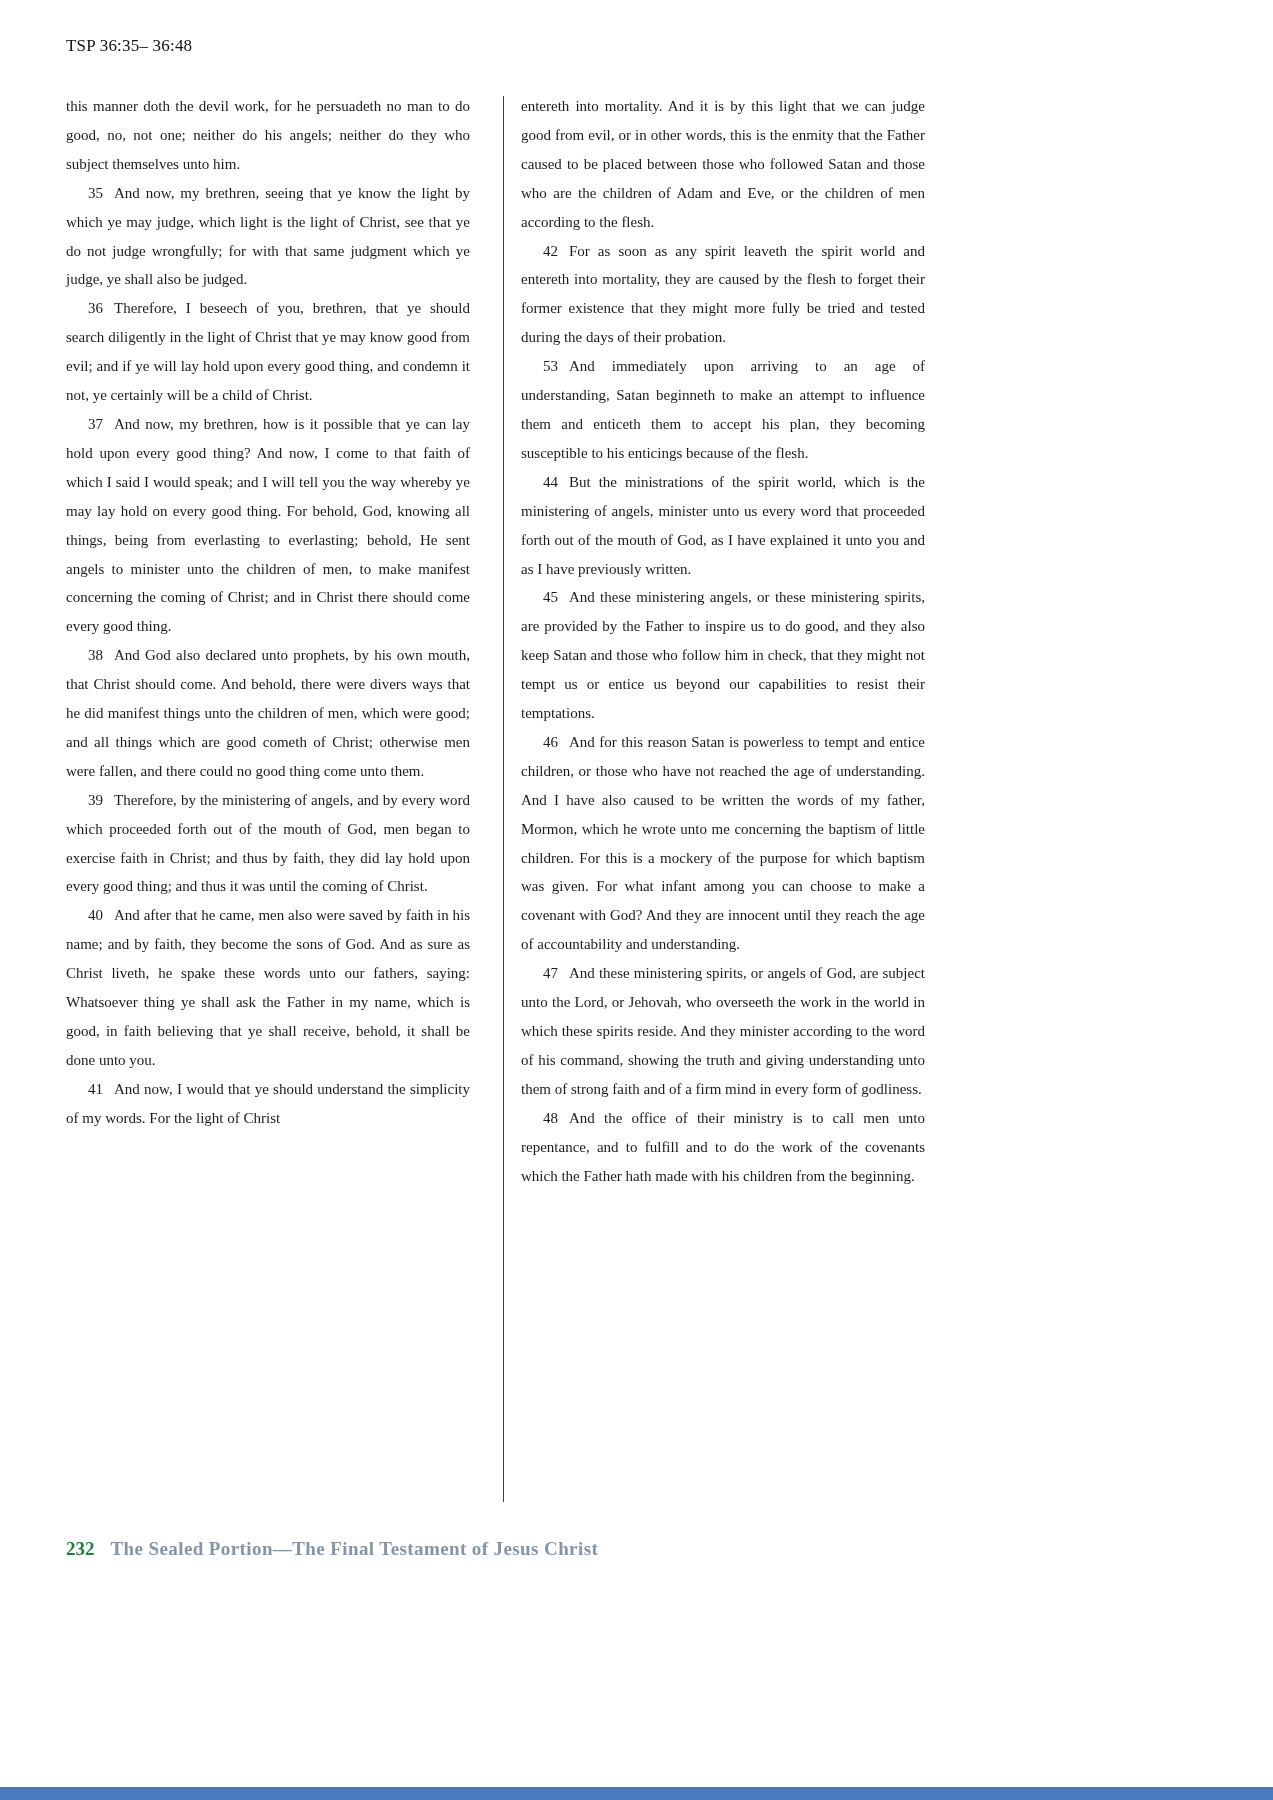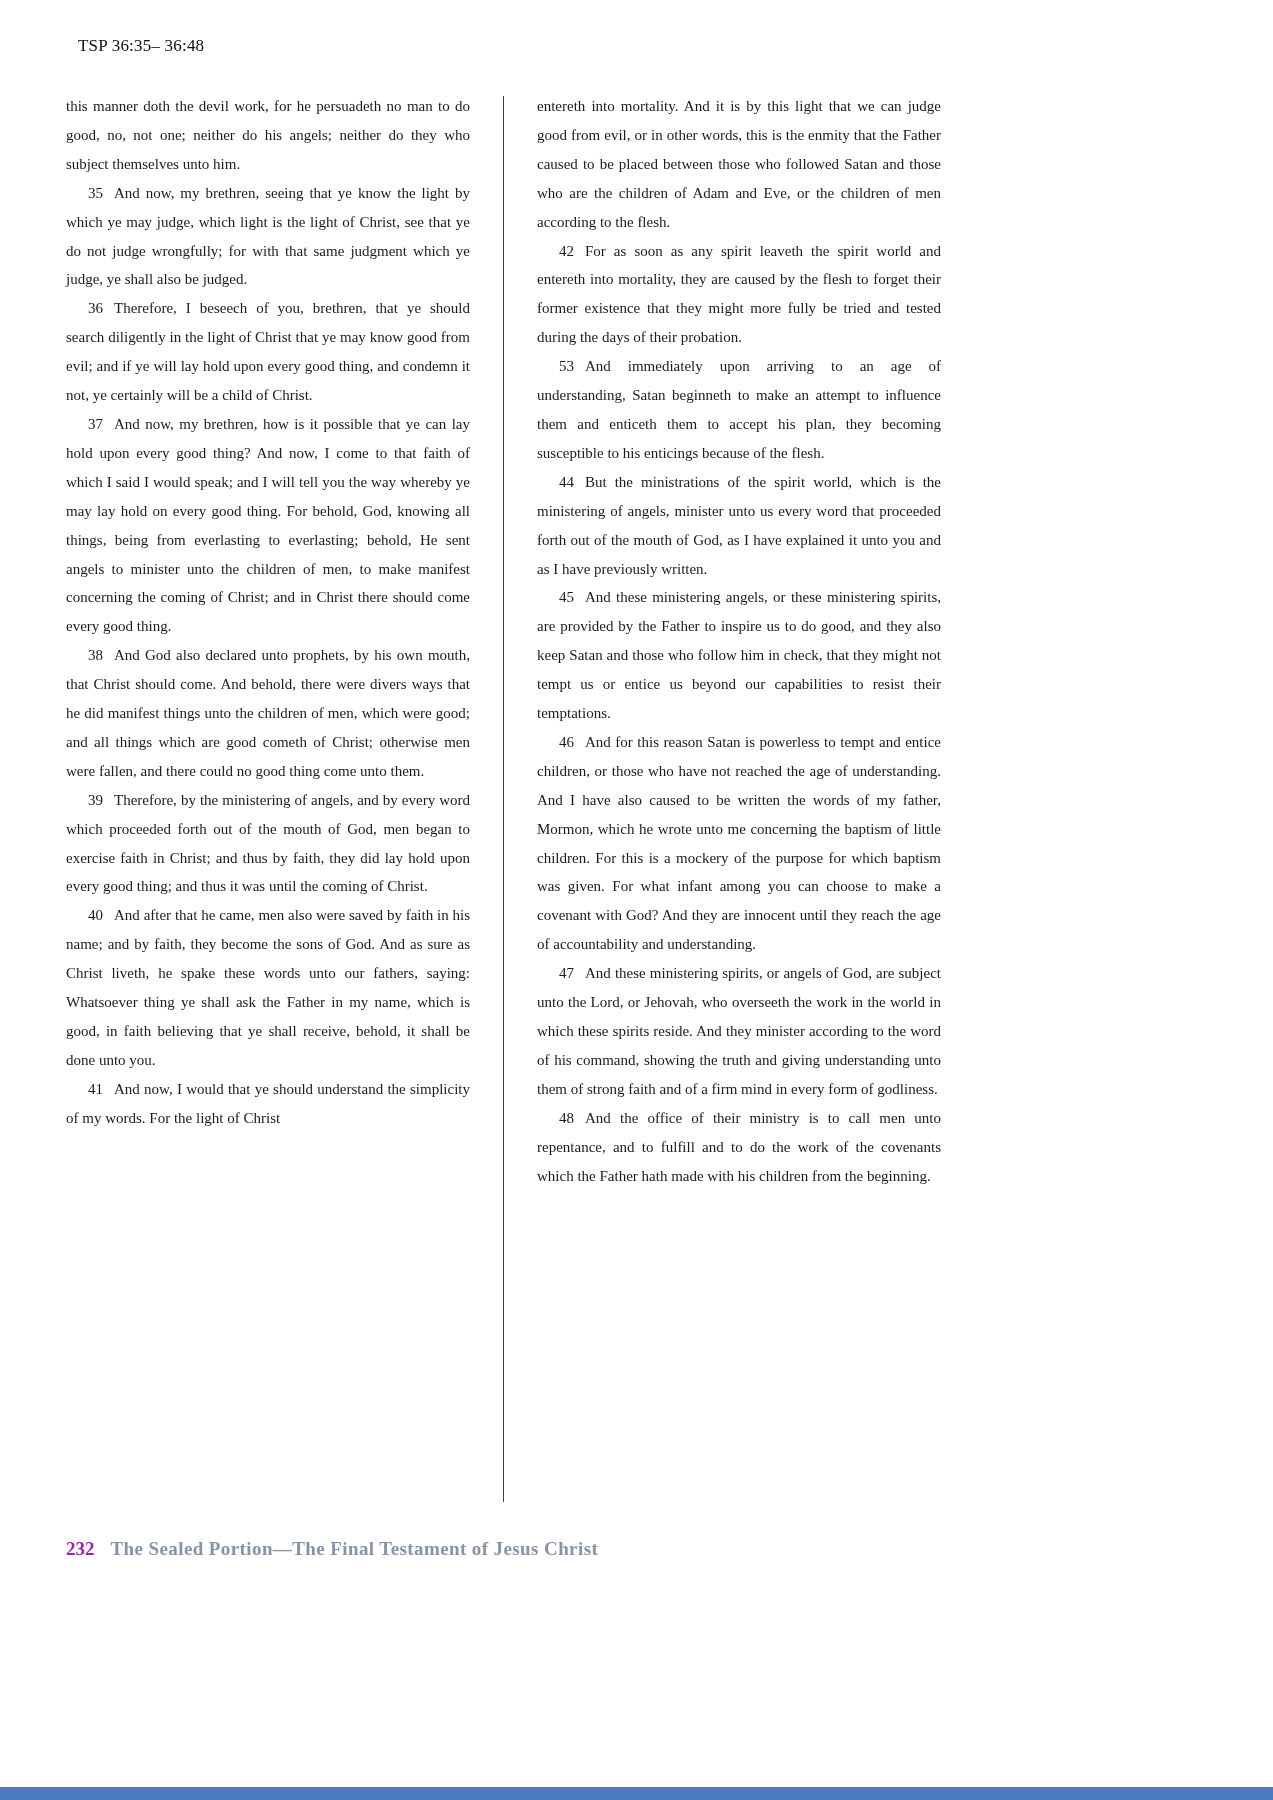--- a/index.html
+++ b/index.html
@@ -12,32 +12,31 @@
     font-family: "Liberation Serif", serif;
     color: #1b1b1b;
   }
   .running-head {
     position: absolute;
     left: 66px;
     top: 36px;
     font-size: 17px;
     letter-spacing: 0.2px;
     color: #111;
-    margin-left: 12px;
   }
   .col {
     position: absolute;
     top: 92px;
     width: 404px;
     font-size: 15px;
     line-height: 28.9px;
     text-align: justify;
   }
   .col-left  { left: 66px; }
-  .col-right { left: 537px; }
+  .col-right { left: 521px; }
   .divider {
     position: absolute;
     left: 503px;
     top: 96px;
     width: 1.4px;
     height: 1406px;
     background: #3f3f3f;
   }
   p { margin: 0; padding: 0; }
   p.verse { text-indent: 22px; }
@@ -46,21 +45,21 @@
     padding-right: 11px;
   }
   .footer {
     position: absolute;
     left: 66px;
     top: 1538px;
     font-size: 19px;
     font-weight: bold;
     white-space: nowrap;
   }
-  .footer .pageno { color: #a21caf; }
+  .footer .pageno { color: #15803d; }
   .footer .booktitle { margin-left: 16px; letter-spacing: 0.4px; }
   .bottom-bar {
     position: absolute;
     left: 0;
     bottom: 0;
     width: 100%;
     height: 13px;
   }
 </style>
 </head>

